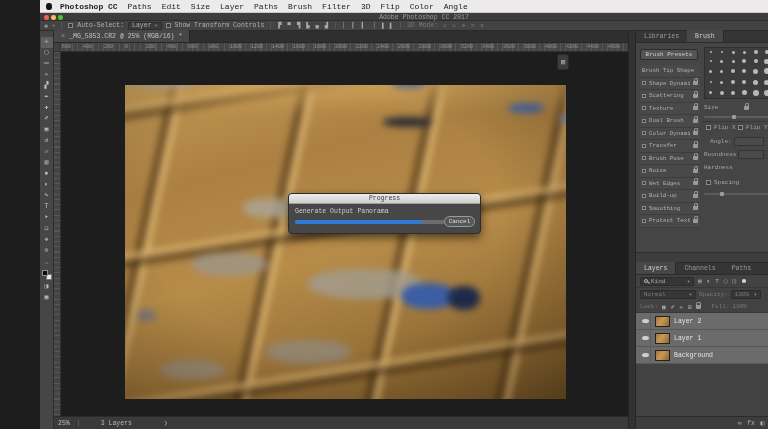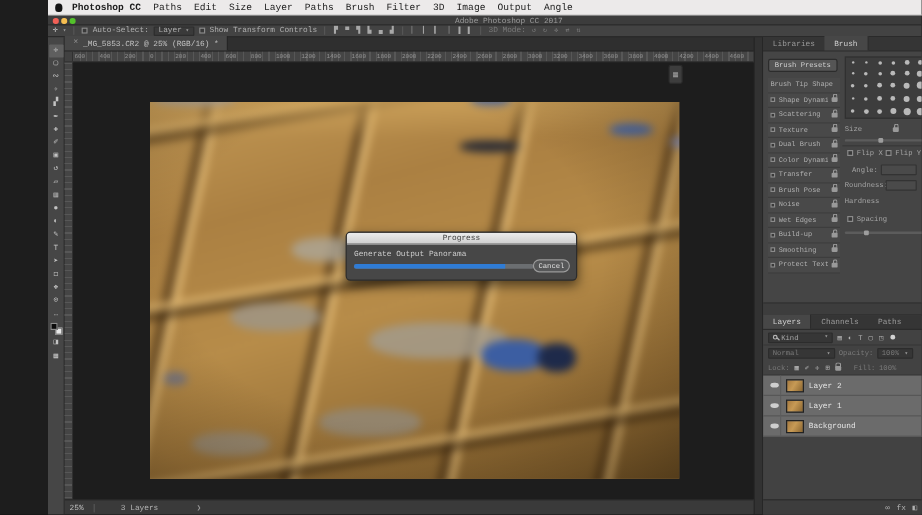--- a/index.html
+++ b/index.html
@@ -195,23 +195,23 @@
       <span class="menu-item">Layer</span>
 
       <span class="menu-item">Paths</span>
 
       <span class="menu-item">Brush</span>
 
       <span class="menu-item">Filter</span>
 
       <span class="menu-item">3D</span>
 
-      <span class="menu-item">Image</span>
-
-      <span class="menu-item">Output</span>
+      <span class="menu-item">Flip</span>
+
+      <span class="menu-item">Color</span>
 
       <span class="menu-item">Angle</span>
 
   </div>
 
   <div class="pstitle">
     <span class="tl r"></span>
     <span class="tl y"></span>
     <span class="tl g"></span>
     <span class="ttl">Adobe Photoshop CC 2017</span>

